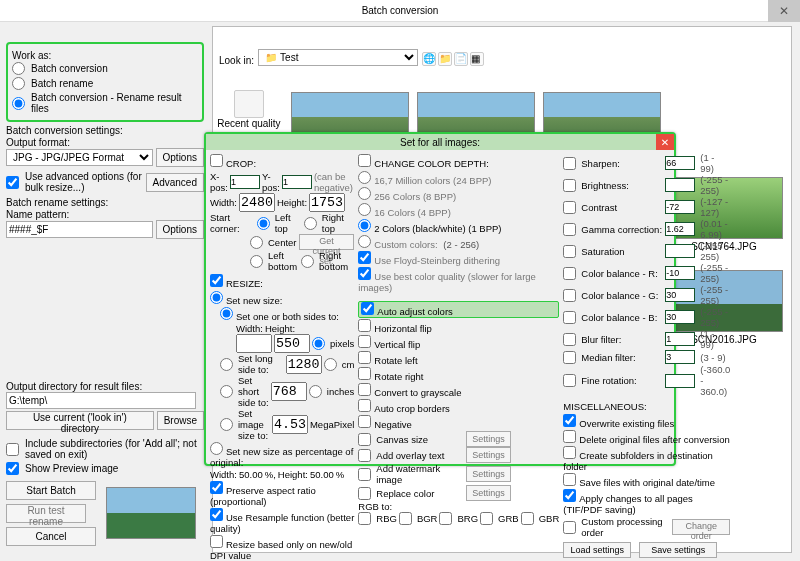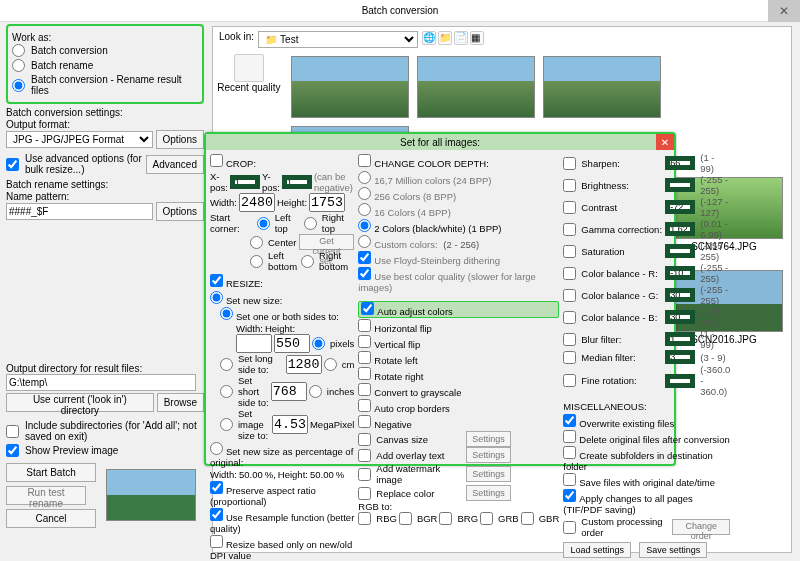--- a/index.html
+++ b/index.html
@@ -1,42 +1,42 @@
 <!DOCTYPE html>
 <html><head>
 <meta charset="utf-8">
 <style>
 * { box-sizing: border-box; margin: 0; padding: 0; }
 body { font-family: "Segoe UI", Tahoma, sans-serif; font-size: 10px; background: #f0f0f0; color: #000; width: 800px; height: 561px; overflow: hidden; position: relative; }
 .titlebar { height: 22px; background: #fff; border-bottom: 1px solid #ddd; display: flex; align-items: center; justify-content: center; position: relative; }
 .titlebar-close { position: absolute; right: 0; top: 0; width: 32px; height: 22px; background: #c8c8c8; color: #555; display: flex; align-items: center; justify-content: center; font-size: 12px; }
 .mainwin { position: absolute; top: 22px; left: 0; right: 0; bottom: 0; background: #f0f0f0; }
-.leftpane { position: absolute; left: 6px; top: 2px; width: 198px; }
+.leftpane { position: absolute; left: 6px; top: 20px; width: 198px; }
 .hl-green { border: 2px solid #2ecc40; border-radius: 4px; padding: 3px 4px 4px; }
 .row { display: flex; align-items: center; gap: 3px; margin-bottom: 2px; }
 .grouplbl { color: #000; margin: 3px 0 1px; }
 select, input[type=text] { border: 1px solid #aaa; background: #fff; font-size: 10px; height: 17px; padding: 0 2px; }
 button.btn { border: 1px solid #aaa; background: #f5f5f5; font-size: 10px; height: 19px; padding: 0 6px; }
 input[type=radio], input[type=checkbox] { margin-right: 3px; }
 .thumblist { position: absolute; left: 212px; top: 4px; right: 8px; bottom: 8px; background: #fff; border: 1px solid #bbb; }
-.lookin { display: flex; align-items: flex-start; gap: 4px; padding: 4px 6px; }
+.lookin { display: flex; align-items: flex-end; gap: 4px; padding: 22px 6px; }
 .recent { display: flex; flex-direction: column; align-items: center; width: 64px; margin: 2px 4px; }
 .recent .ico { width: 30px; height: 28px; border: 1px solid #ccc; background: #f5f5f5; border-radius: 2px; }
 .thumbs { display: flex; flex-wrap: wrap; gap: 8px; padding: 4px 6px; }
 .thumb { width: 118px; }
 .thumb .img { width: 118px; height: 62px; background: linear-gradient(#8bbfe0 40%, #6a9156 40%, #3b6b3a 100%); border: 1px solid #888; }
 .thumb .cap { text-align: center; margin-top: 2px; }
 
 .dlg { position: absolute; left: 204px; top: 110px; width: 472px; height: 334px; background: #f0f0f0; border: 2px solid #2ecc40; border-radius: 4px; z-index: 10; box-shadow: 0 0 3px rgba(0,0,0,0.3); }
 .dlg-title { height: 16px; background: #bde0b8; display: flex; align-items: center; justify-content: center; position: relative; font-size: 10px; }
 .dlg-close { position: absolute; right: 0; top: 0; width: 18px; height: 16px; background: #e84c3d; color: #fff; display: flex; align-items: center; justify-content: center; font-size: 10px; }
 .dlg-body { display: flex; padding: 2px 4px; gap: 4px; }
 .col { flex: 1; font-size: 9.5px; }
 .col label { display: block; margin: 1px 0; }
-.num { width: 30px; height: 14px; font-size: 9px; border: 5px solid #14532d; }
+.num { width: 30px; height: 14px; font-size: 9px; border: 1px solid #14532d; }
 .numw { width: 36px; font-family: Liberation Mono, monospace; }
 .sect { margin: 2px 0; }
 .subtxt { color: #777; }
 .chk-hl { background: #bde0b8; border: 1px solid #2ecc40; border-radius: 2px; padding: 0 2px; display: inline-block; }
 .minibtn { border: 1px solid #aaa; background: #f5f5f5; font-size: 9px; padding: 1px 5px; height: 16px; }
 .dlgbtns { display: flex; gap: 8px; margin-top: 4px; }
 .val { display: inline-block; color: #555; margin-left: 3px; }
 .optrow { display: flex; align-items: center; gap: 2px; }
 .optrow span.txt { min-width: 82px; display: inline-block; }
 .tools { display: flex; gap: 2px; align-items: center; }
@@ -373,19 +373,19 @@
         <label><input type="checkbox" style=""><span>Create subfolders in destination folder</span></label>
         <label><input type="checkbox" style=""><span>Save files with original date/time</span></label>
         <label><input type="checkbox" checked="" style=""><span>Apply changes to all pages (TIF/PDF saving)</span></label>
         <div class="optrow">
             <input type="checkbox" style="">
             <span>Custom processing order</span> 
             <button class="minibtn subtxt">Change order</button>
           </div>
         <div class="dlgbtns">
           <button class="minibtn" style="width:68px">Load settings</button>
-          <button class="minibtn" style="width:68px">Save settings</button>
+          <button class="minibtn" style="width:78px">Save settings</button>
         </div>
 
       </div>
     </div>
   </div>
 </div>
 
 </body></html>

